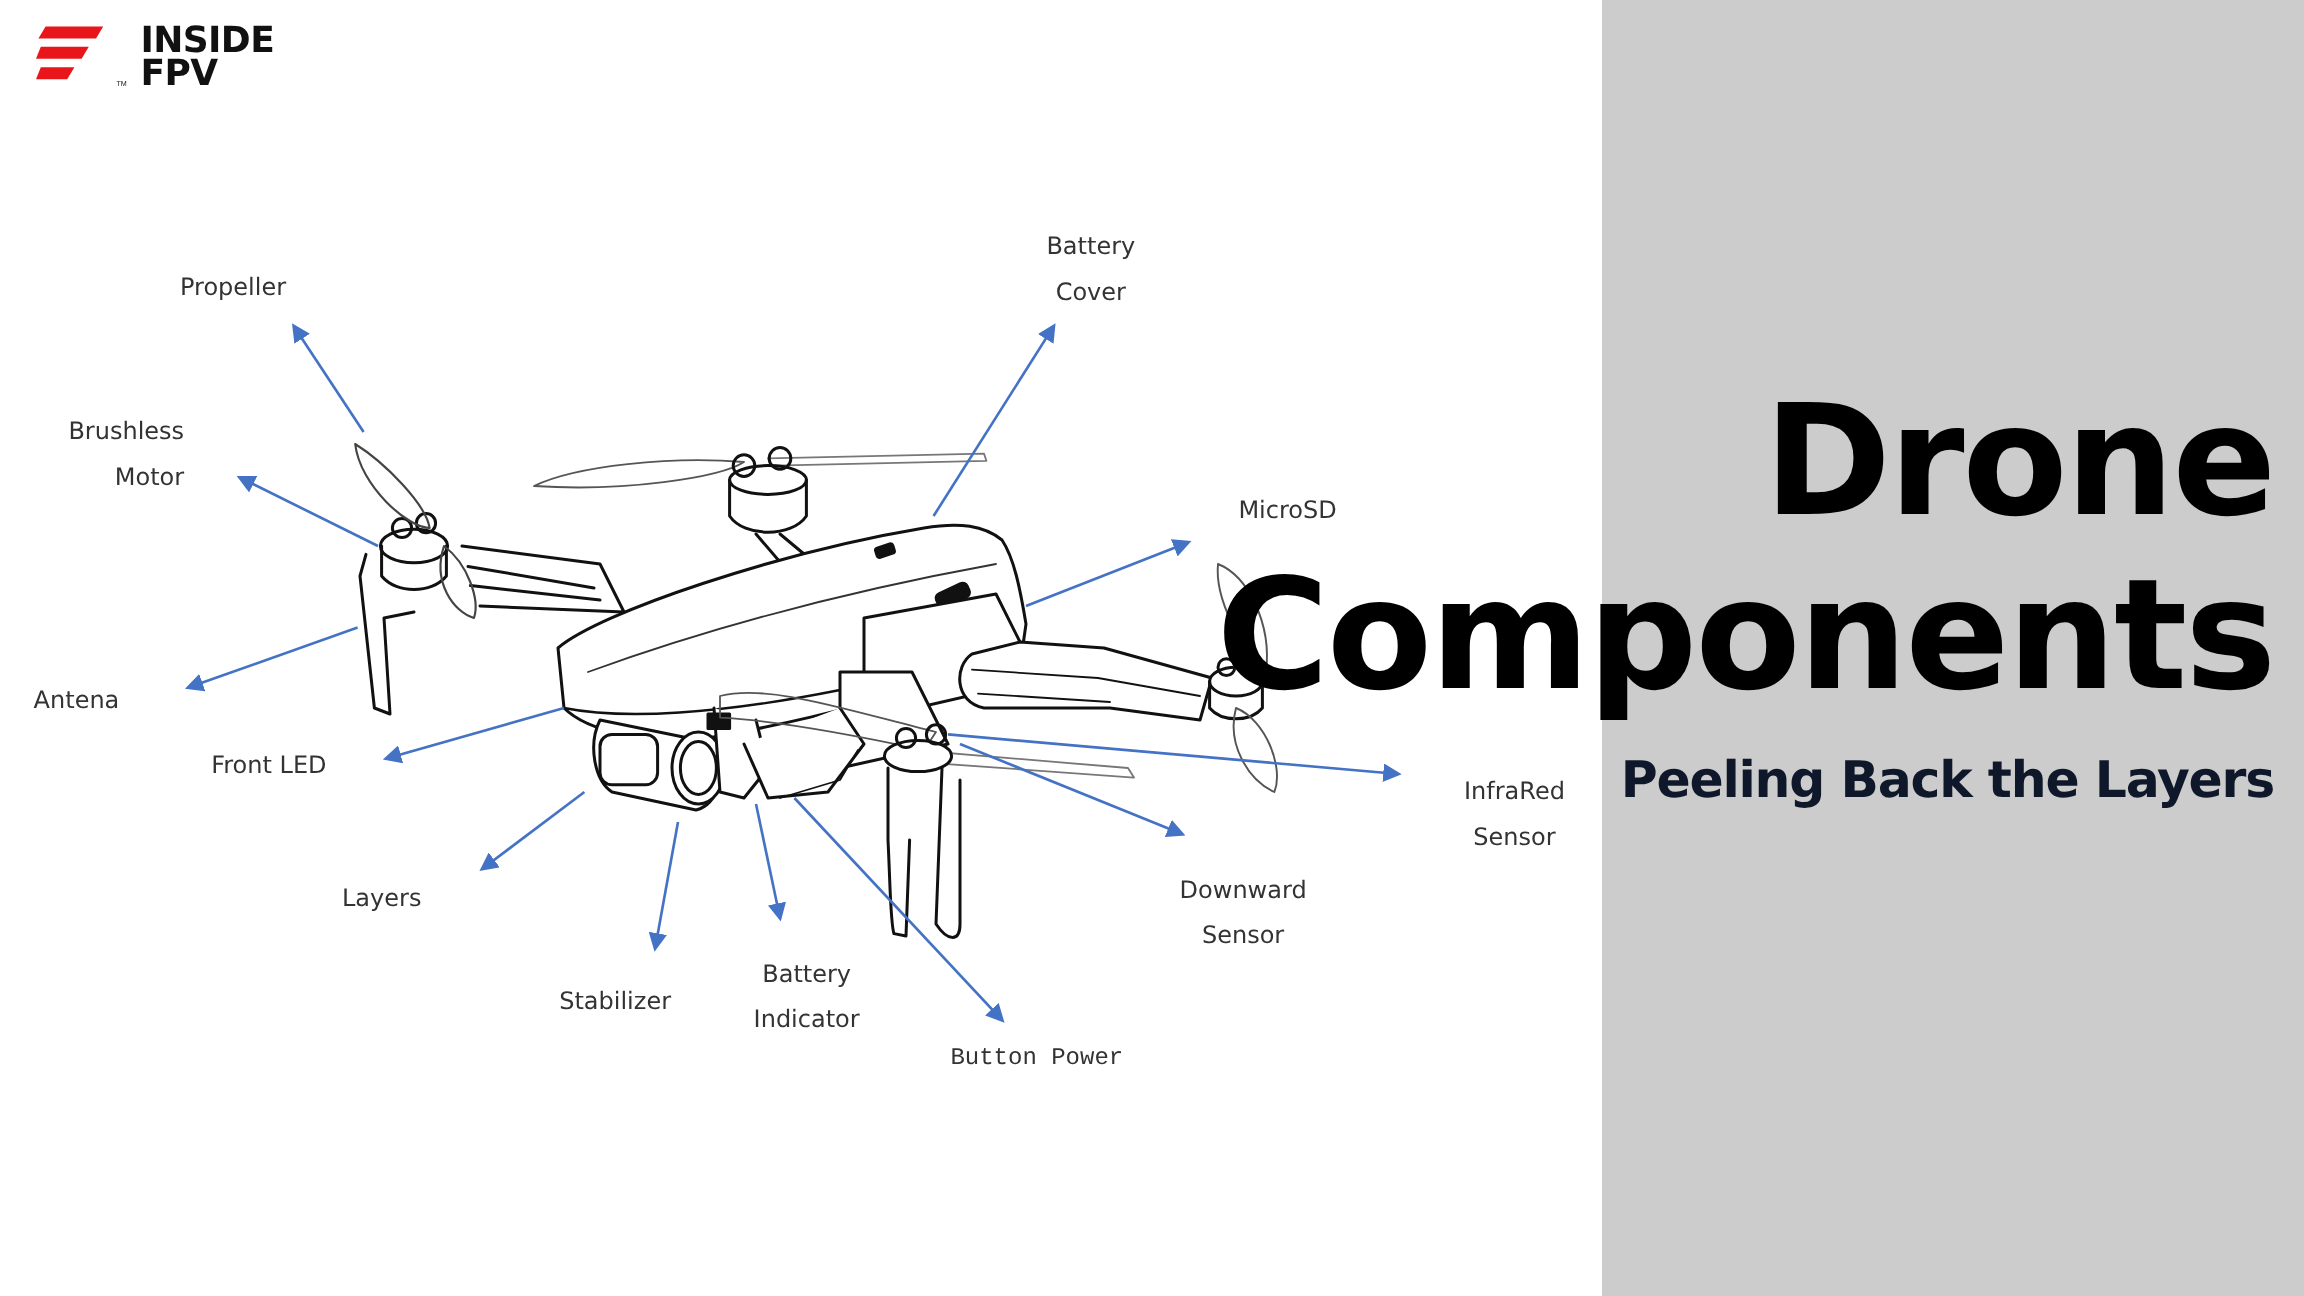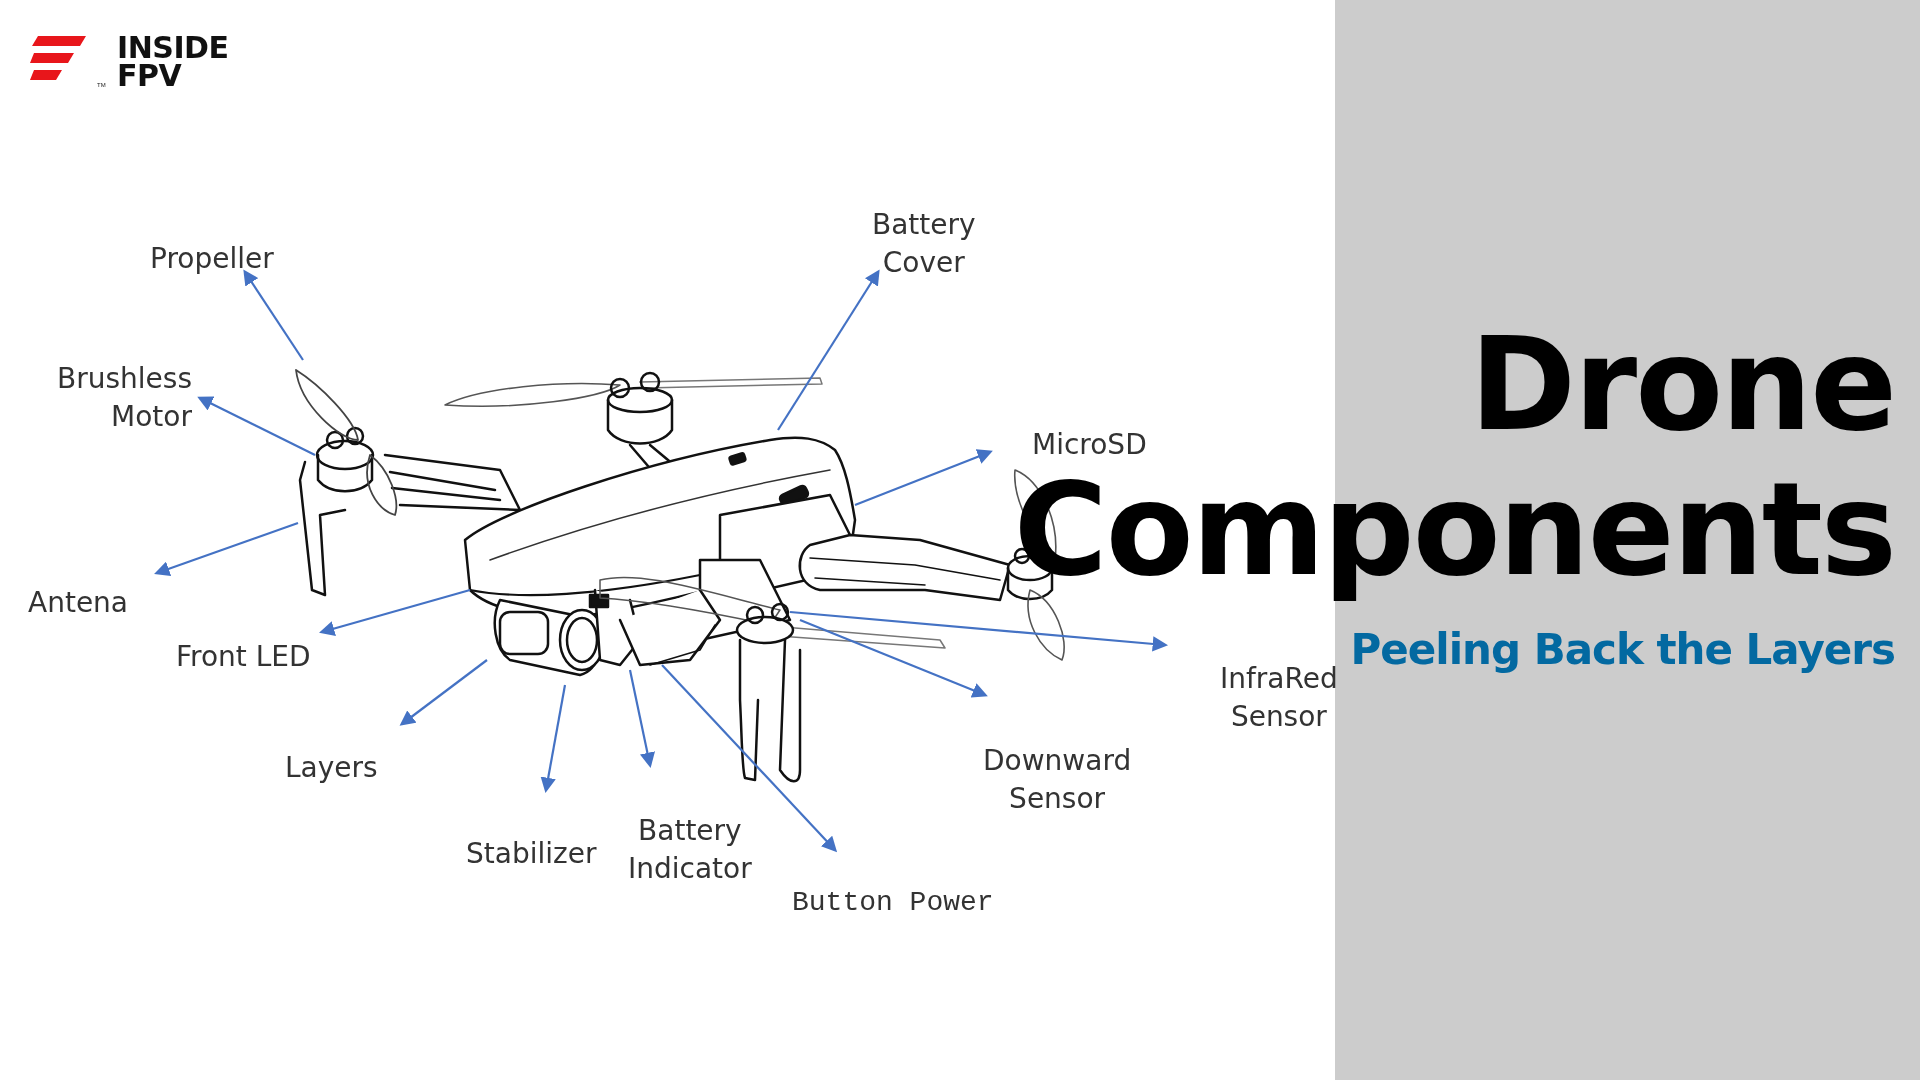--- a/index.html
+++ b/index.html
@@ -1,28 +1,28 @@
 <!DOCTYPE html>
 <html><head>
 <meta charset="utf-8">
 <style>
   html, body { margin:0; padding:0; }
   body { width:1920px; height:1080px; position:relative; overflow:hidden; background:#ffffff; font-family:"Liberation Sans", sans-serif; }
   .panel { position:absolute; left:1335px; top:0; width:585px; height:1080px; background:#cccccc; }
-  .logo { position:absolute; left:30px; top:32px; width:190px; height:60px; }
+  .logo { position:absolute; left:30px; top:18px; width:190px; height:60px; }
   .logo-text { position:absolute; left:87px; font-family:"DejaVu Sans", sans-serif; font-weight:bold; color:#111; letter-spacing:-0.5px; }
   .logo-l1 { top:-2px; font-size:30px; }
   .logo-l2 { top:26px; font-size:30px; }
   .logo-tm { position:absolute; left:67px; top:50px; font-size:6px; color:#222; }
   .diagram { position:absolute; left:0; top:0; width:1920px; height:1080px; }
-  .label { position:absolute; font-family:"DejaVu Sans", sans-serif; font-size:28px; color:#333; line-height:38px; text-align:center; white-space:nowrap;margin-top:20px; }
+  .label { position:absolute; font-family:"DejaVu Sans", sans-serif; font-size:20px; color:#333; line-height:38px; text-align:center; white-space:nowrap; }
   .title { position:absolute; right:25px; font-family:"DejaVu Sans", sans-serif; font-weight:bold; color:#000; text-align:right; white-space:nowrap; letter-spacing:-2px; }
   .title-1 { top:310px; font-size:128px; line-height:150px; }
   .title-2 { top:455px; font-size:128px; line-height:150px; }
-  .subtitle { position:absolute; right:25px; top:625px; font-family:"DejaVu Sans", sans-serif; font-weight:bold; font-size:42px; color:#0369a1; white-space:nowrap; letter-spacing:-1px; }
+  .subtitle { position:absolute; right:25px; top:625px; font-family:"DejaVu Sans", sans-serif; font-weight:bold; font-size:42px; color:#0f172a; white-space:nowrap; letter-spacing:-1px; }
 </style>
 </head>
 <body>
 
 <div class="panel"></div>
 
 <div class="logo">
   <svg width="70" height="60" viewBox="0 0 70 60" style="position:absolute;left:0;top:0;">
     <polygon points="8,4 56,4 50,14 2,14" fill="#e8161b"></polygon>
     <polygon points="4,21 44,21 38,31 0,31" fill="#e8161b"></polygon>

